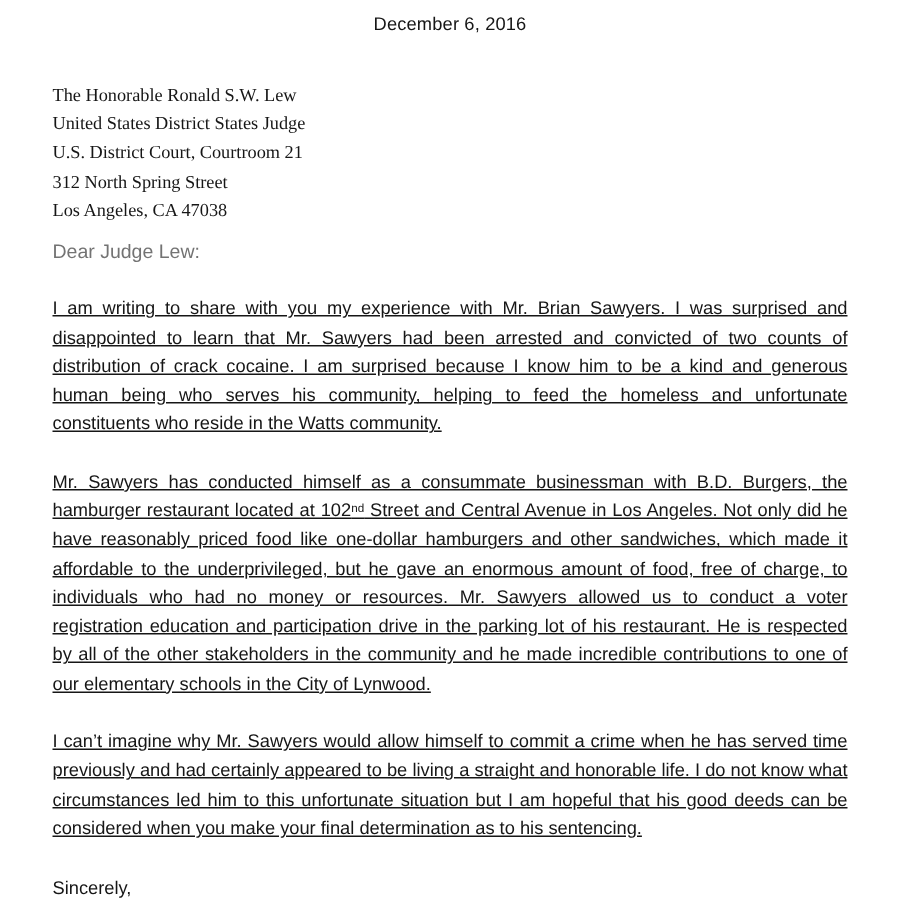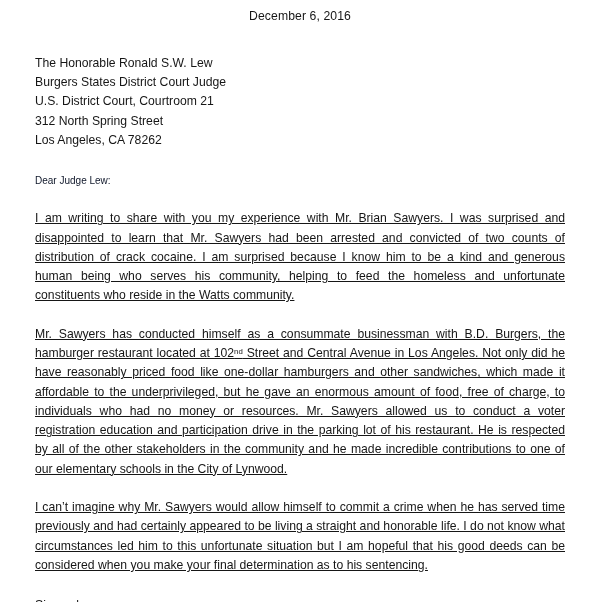--- a/index.html
+++ b/index.html
@@ -32,32 +32,33 @@
     color: #161616;
   }
   .letter-body {
     position: absolute;
     top: 54px;
     left: 35px;
     width: 530px;
   }
   .address-block {
     margin: 0 0 0 0;
+    font-family: Liberation Serif, serif;
   }
   .address-line {
     font-size: 12.2px;
     line-height: 19.2px;
     color: #161616;
     white-space: nowrap;
   }
   .salutation {
-    font-size: 10px;
+    font-size: 13px;
     line-height: 19.2px;
-    color: #0f172a;
-    margin-top: 21px;
+    color: #737373;
+    margin-top: 8px;
   }
   .para {
     font-size: 12.2px;
     line-height: 19.3px;
     color: #161616;
     text-align: justify;
     margin-top: 19px;
     hyphens: none;
     text-decoration: underline;
   }
@@ -78,24 +79,24 @@
 <body>
 
 <div class="page">
 
   <div class="date-line">December 6, 2016</div>
 
   <div class="letter-body">
 
     <div class="address-block">
       <div class="address-line">The Honorable Ronald S.W. Lew</div>
-      <div class="address-line">Burgers States District Court Judge</div>
+      <div class="address-line">United States District States Judge</div>
       <div class="address-line">U.S. District Court, Courtroom 21</div>
       <div class="address-line">312 North Spring Street</div>
-      <div class="address-line">Los Angeles, CA  78262</div>
+      <div class="address-line">Los Angeles, CA  47038</div>
     </div>
 
     <div class="salutation">Dear Judge Lew:</div>
 
     <p class="para">I am writing to share with you my experience with Mr. Brian Sawyers. I was surprised and disappointed to learn that Mr. Sawyers had been arrested and convicted of two counts of distribution of crack cocaine. I am surprised because I know him to be a kind and generous human being who serves his community, helping to feed the homeless and unfortunate constituents who reside in the Watts community.</p>
 
     <p class="para"><span>Mr. Sawyers has conducted himself as a consummate businessman with B.D. Burgers, the hamburger restaurant located at 102</span><sup>nd</sup><span> Street and Central Avenue in Los Angeles. Not only did he have reasonably priced food like one-dollar hamburgers and other sandwiches, which made it affordable to the underprivileged, but he gave an enormous amount of food, free of charge, to individuals who had no money or resources. Mr. Sawyers allowed us to conduct a voter registration education and participation drive in the parking lot of his restaurant. He is respected by all of the other stakeholders in the community and he made incredible contributions to one of our elementary schools in the City of Lynwood.</span></p>
 
     <p class="para">I can’t imagine why Mr. Sawyers would allow himself to commit a crime when he has served time previously and had certainly appeared to be living a straight and honorable life. I do not know what circumstances led him to this unfortunate situation but I am hopeful that his good deeds can be considered when you make your final determination as to his sentencing.</p>
 

